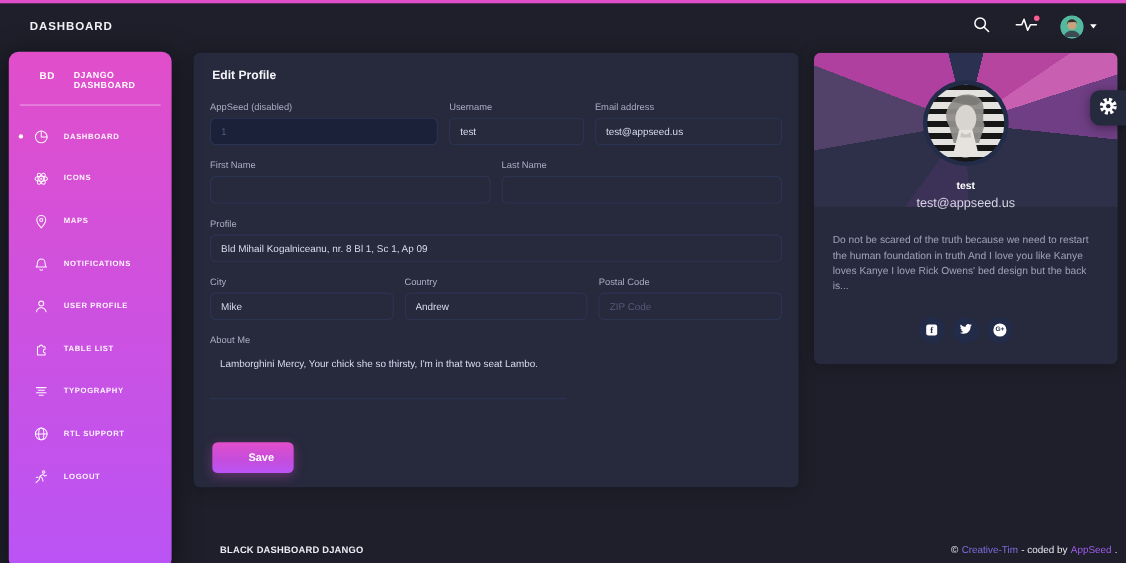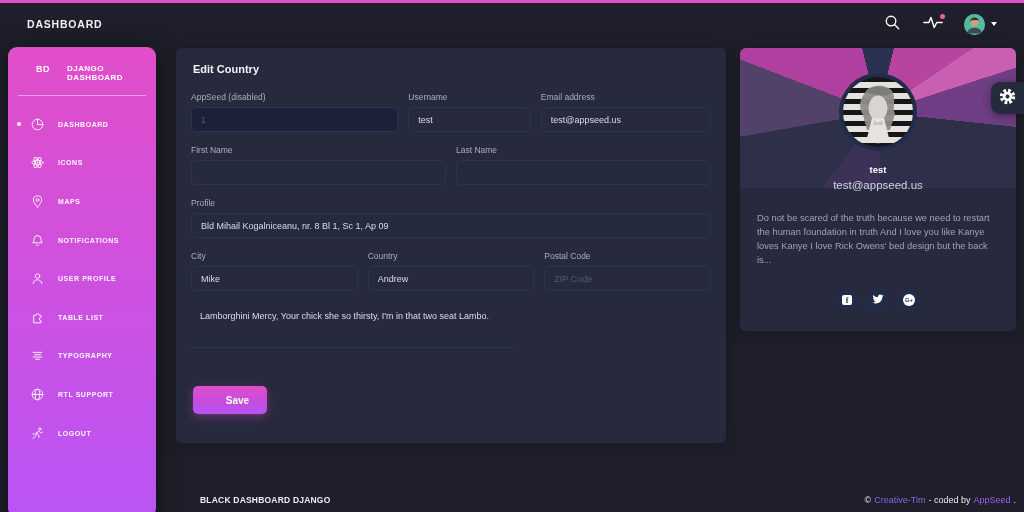--- a/index.html
+++ b/index.html
@@ -222,21 +222,21 @@
             <path d="M4.5 20.5 l4.4-4.6 1.4-4.9 M10.3 11 l3.8-2.7 2.9 2.5 2.6-1 M10.3 11 l3.3 3.1 .9 4.1 M7.6 12.6 l-2.9.4"></path>
           </svg>
       </span>
       <span class="sb-label">LOGOUT</span>
     </div>
 
   </div>
 </div>
 
 <div class="main-card">
-  <div class="card-title">Edit Country</div>
+  <div class="card-title">Edit Profile</div>
 
   <div class="frow">
     <div class="fcol w41">
       <label class="flabel">AppSeed (disabled)</label>
       <input class="finput" disabled="" value="1" style="">
     </div>
     <div class="fcol w25">
       <label class="flabel">Username</label>
       <input class="finput" value="test" style="">
     </div>
@@ -274,20 +274,21 @@
       <input class="finput" value="Andrew" style="">
     </div>
     <div class="fcol w33">
       <label class="flabel">Postal Code</label>
       <input class="finput" placeholder="ZIP Code" style="">
     </div>
   </div>
 
   <div class="frow">
     <div class="fcol w63">
+      <label class="flabel">About Me</label>
       <textarea class="ftextarea" style="">Lamborghini Mercy, Your chick she so thirsty, I'm in that two seat Lambo.</textarea>
     </div>
   </div>
 
   <button class="save-btn">Save</button>
 </div>
 
 <div class="profile-card">
   <div class="pc-pattern"></div>
   <div class="pc-avatar">

